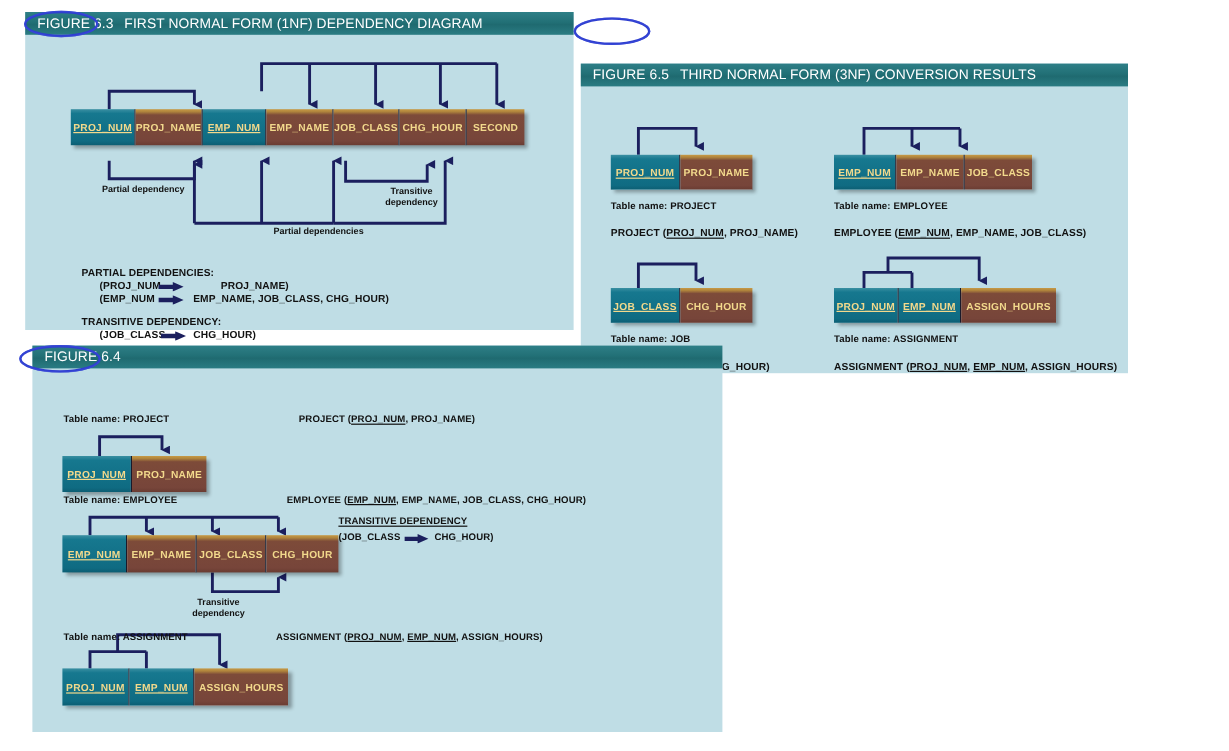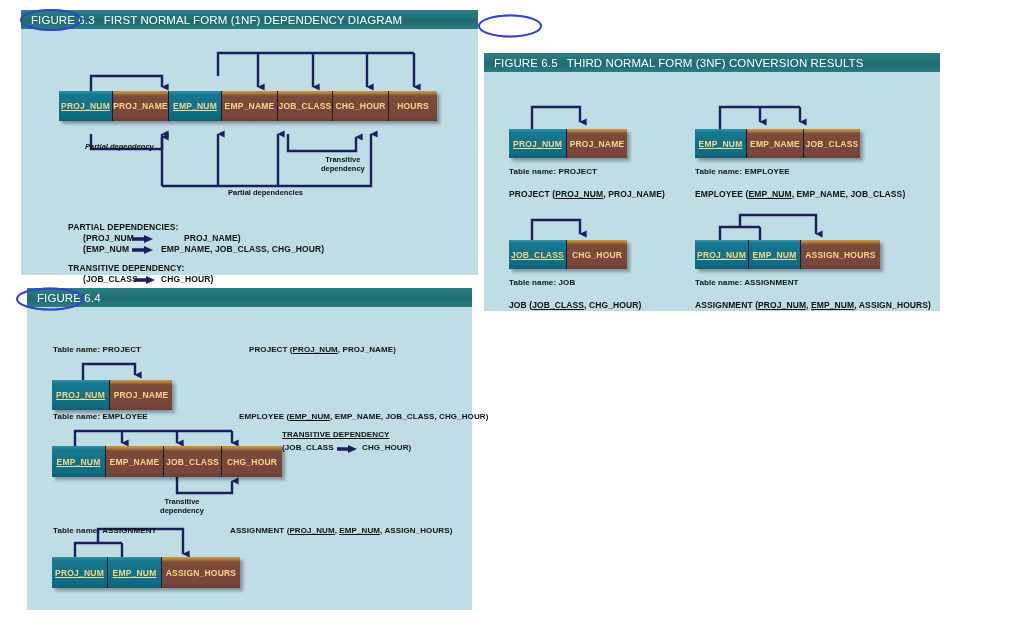--- a/index.html
+++ b/index.html
@@ -94,25 +94,25 @@
       <div class="cell brown" style="width:56px;">
           <span class="lbl">EMP_NAME</span>
         </div>
       <div class="cell brown" style="width:55px;">
           <span class="lbl">JOB_CLASS</span>
         </div>
       <div class="cell brown" style="width:56px;">
           <span class="lbl">CHG_HOUR</span>
         </div>
       <div class="cell brown" style="width:48px;">
-          <span class="lbl">HOURS</span>
-        </div>
-    </div>
-
-    <div class="note" style="left:64px;top:113px;font-style:italic;">Partial dependency</div>
+          <span class="lbl">SECOND</span>
+        </div>
+    </div>
+
+    <div class="note" style="left:64px;top:124px;">Partial dependency</div>
     <div class="note center" style="left:300px;top:126px;">
       <span>Transitive</span><br>
       <span>dependency</span>
     </div>
     <div class="note" style="left:207px;top:159px;">Partial dependencies</div>
 
 
     <div class="txt" style="left:47px;top:193px;">PARTIAL DEPENDENCIES:</div>
     <div class="txt" style="left:62px;top:204px;">(PROJ_NUM</div>
     <svg class="conn" width="24" height="8" style="left:111px;top:206px;">
@@ -231,21 +231,21 @@
   </div>
 </div>
 
 <div class="ellipse" style="left:476px;top:13px;">
   <svg width="68" height="26">
     <ellipse cx="34" cy="13" rx="31" ry="10.5" fill="none" stroke="#2f3fd0" stroke-width="2"></ellipse>
     <ellipse cx="34" cy="13" rx="31.5" ry="11" fill="none" stroke="#3b4ad8" stroke-width="1" opacity=".7"></ellipse>
   </svg>
 </div>
 
-<div class="panel" style="left:27px;top:288px;width:445px;height:322px;">
+<div class="panel" style="left:27px;top:288px;width:575px;height:322px;">
   <div class="panel-header">
     <span class="fignum">FIGURE 6.4</span>
   </div>
   <div class="panel-body">
 
     <svg class="conn" width="483" height="303">
       <defs>
         <marker id="a64" markerWidth="8" markerHeight="8" refX="3.6" refY="6.6" orient="auto" markerUnits="userSpaceOnUse">
           <path d="M0,0 L7.2,0 L3.6,7.2 Z" fill="#1b1f5e"></path>
         </marker>

